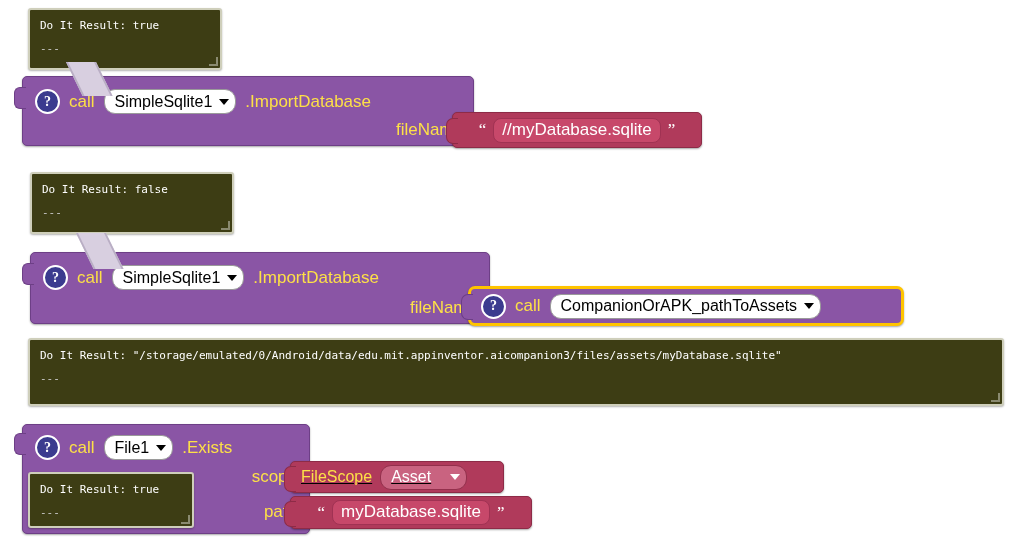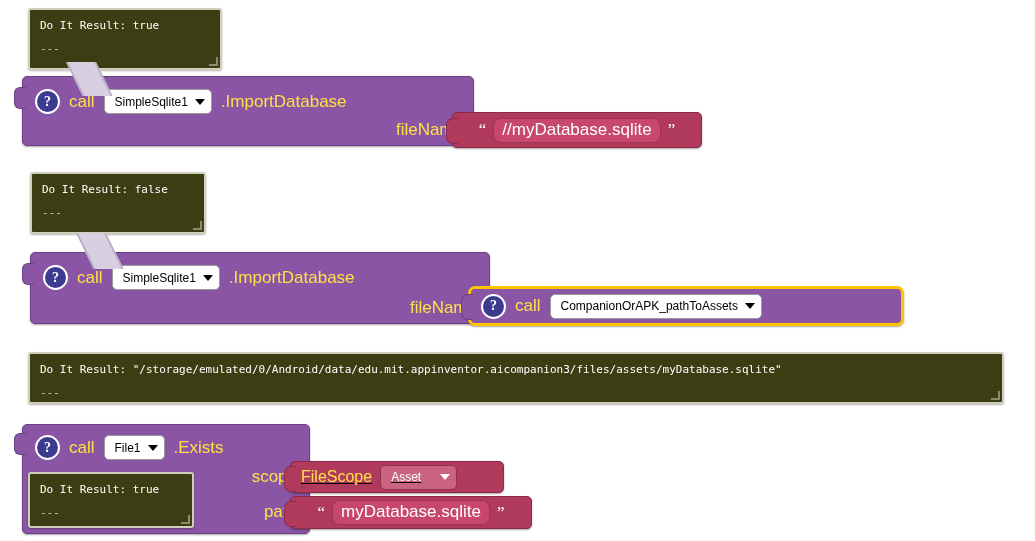--- a/index.html
+++ b/index.html
@@ -86,27 +86,27 @@
     align-items: center;
     justify-content: center;
     font-family: "Liberation Serif", serif;
     flex: none;
   }
 
   
   .dropdown {
     background: #ffffff;
     border: 1px solid #9a9a9a;
-    border-radius: 5px;
+    border-radius: 11px;
     height: 23px;
     display: inline-flex;
     align-items: center;
     padding: 0 6px 0 10px;
     color: #000000;
-    font-size: 12px;
+    font-size: 16px;
     white-space: nowrap;
     flex: none;
   }
   .dropdown .caret {
     margin-left: 7px;
     width: 0; height: 0;
     border-left: 5px solid transparent;
     border-right: 5px solid transparent;
     border-top: 6px solid #000000;
   }
@@ -206,21 +206,21 @@
   <div class="socket" style="left:-7px; top:5px;"></div>
   <div class="row" style="padding:0 10px; gap:7px; justify-content:center;">
     <span class="quote">“</span>
     <span class="txtfield">//myDatabase.sqlite</span>
     <span class="quote">”</span>
   </div>
 </div>
 
 <div class="doit-tail" style="left:76px; top:233px; width:26px; height:36px; transform:skewX(26deg);"></div>
 
-<div class="doit" style="left:30px; top:172px; width:176px; height:62px;">
+<div class="doit" style="left:30px; top:172px; width:204px; height:62px;">
   <div>Do It Result: false</div>
   <div class="line2">---</div>
   <div class="resizer"></div>
 </div>
 
 <div class="block block-purple" style="left:30px; top:252px; width:460px; height:72px;">
   <div class="plug" style="top:10px;"></div>
   <div style="position:absolute; left:12px; top:12px; display:flex; align-items:center; gap:9px;">
     <div class="qmark">?</div>
     <span class="lbl">call</span>
@@ -240,21 +240,21 @@
   <div class="row" style="padding:0 10px; gap:9px;">
     <div class="qmark">?</div>
     <span class="lbl">call</span>
     <span class="dropdown">
       <span>CompanionOrAPK_pathToAssets</span>
       <span class="caret"></span>
     </span>
   </div>
 </div>
 
-<div class="doit" style="left:28px; top:352px; width:976px; height:52px;">
+<div class="doit" style="left:28px; top:338px; width:976px; height:68px;">
   <div>Do It Result: "/storage/emulated/0/Android/data/edu.mit.appinventor.aicompanion3/files/assets/myDatabase.sqlite"</div>
   <div class="line2">---</div>
   <div class="resizer"></div>
 </div>
 
 <div class="block block-purple" style="left:22px; top:424px; width:288px; height:110px;">
   <div class="plug" style="top:8px;"></div>
   <div style="position:absolute; left:12px; top:10px; display:flex; align-items:center; gap:9px;">
     <div class="qmark">?</div>
     <span class="lbl">call</span>

